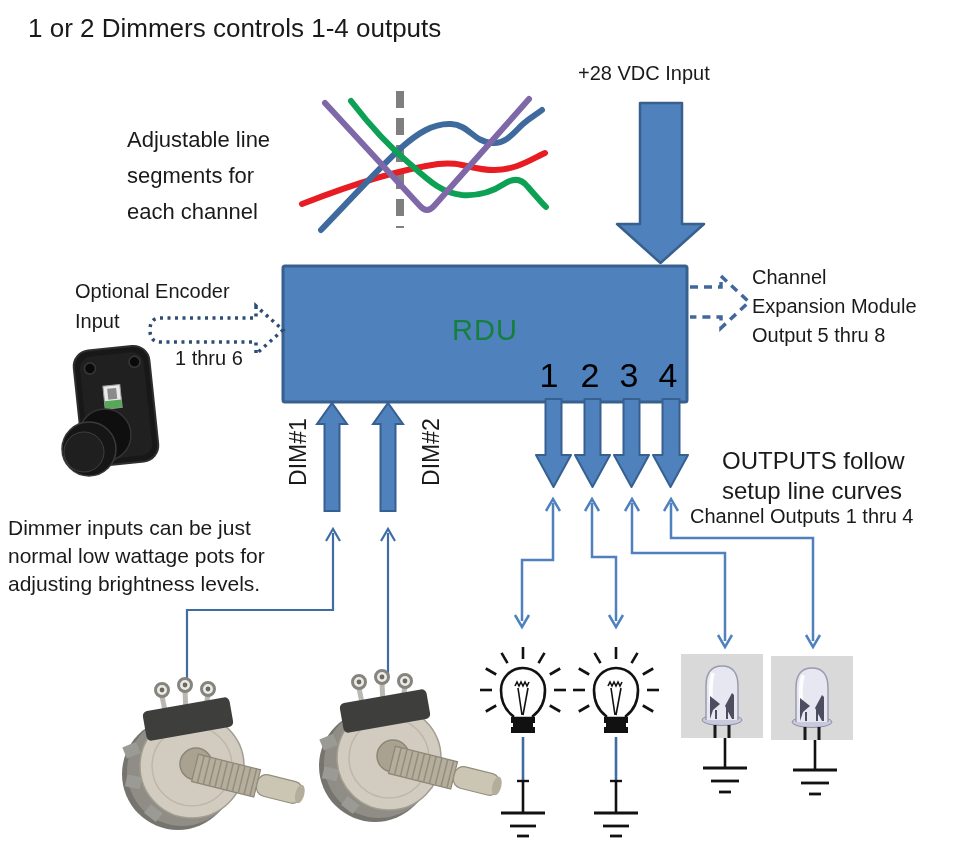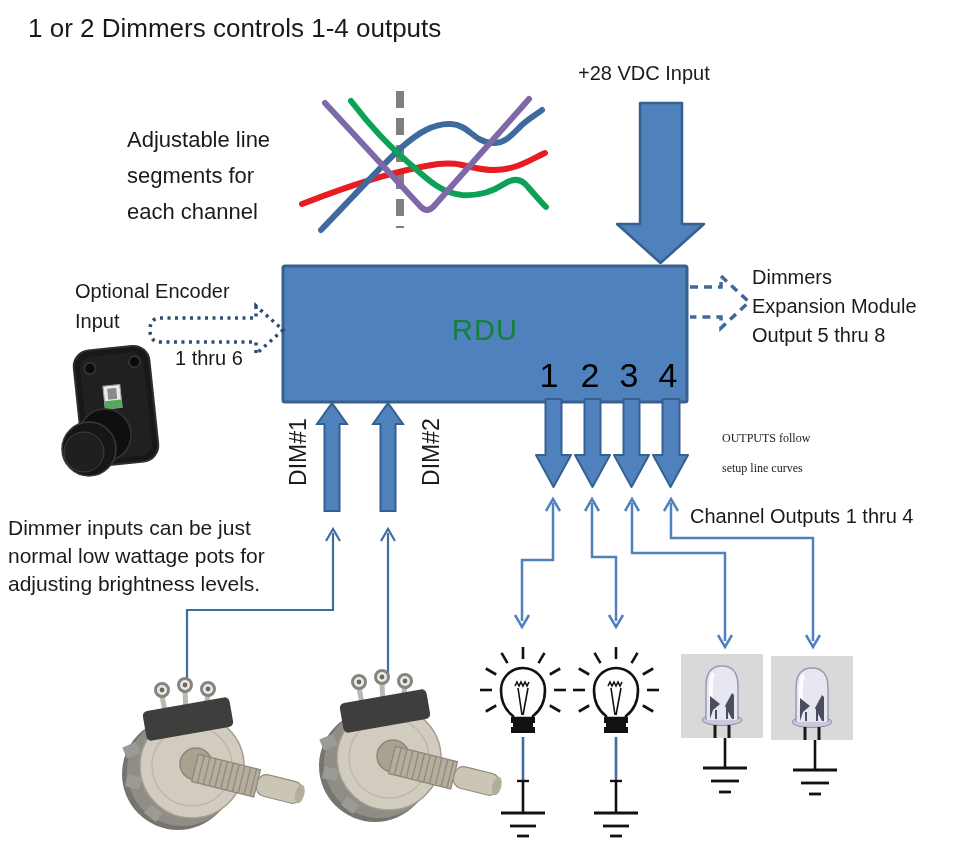--- a/index.html
+++ b/index.html
@@ -10,21 +10,21 @@
   .title{left:28px;top:14px;font-size:26px;}
   .caption{left:127px;top:98px;font-size:22px;line-height:36px;margin-top:24px;}
   .pwr{left:578px;top:62px;font-size:20px;}
   .rdu-label{left:283px;top:314px;width:404px;text-align:center;font-size:29px;
              color:#15803d;letter-spacing:1px;}
   .digit{top:356px;width:24px;text-align:center;font-size:34px;color:#000;}
   .d1{left:537px;} .d2{left:578px;} .d3{left:617px;} .d4{left:656px;}
   .enc{left:75px;top:276px;font-size:20px;line-height:30px;}
   .range6{left:175px;top:347px;font-size:20px;text-align:right;}
   .exp{left:752px;top:263px;font-size:20px;line-height:29px;}
-  .outnote{left:722px;top:423px;font-size:12px;line-height:30px;font-family:Liberation Serif, serif;}
+  .outnote{left:722px;top:446px;font-size:24px;line-height:30px;}
   .chan{left:690px;top:505px;font-size:20px;}
   .dimnote{left:8px;top:514px;font-size:21px;line-height:28px;}
   .vlabel{position:absolute;width:110px;height:24px;text-align:center;font-size:23px;
           transform:rotate(-90deg);transform-origin:center;white-space:nowrap;}
   .dim1{left:242px;top:440px;}
   .dim2{left:375px;top:440px;}
 </style>
 </head>
 <body>
 
@@ -210,21 +210,21 @@
 <div class="txt digit d3">3</div>
 <div class="txt digit d4">4</div>
 
 <div class="txt enc">
   <div>Optional Encoder</div>
   <div>Input</div>
 </div>
 <div class="txt range6">1 thru 6</div>
 
 <div class="txt exp">
-  <div>Dimmers</div>
+  <div>Channel</div>
   <div>Expansion Module</div>
   <div>Output 5 thru 8</div>
 </div>
 
 <div class="vlabel dim1">DIM#1</div>
 <div class="vlabel dim2">DIM#2</div>
 
 <div class="txt outnote">
   <div>OUTPUTS follow</div>
   <div>setup line curves</div>

